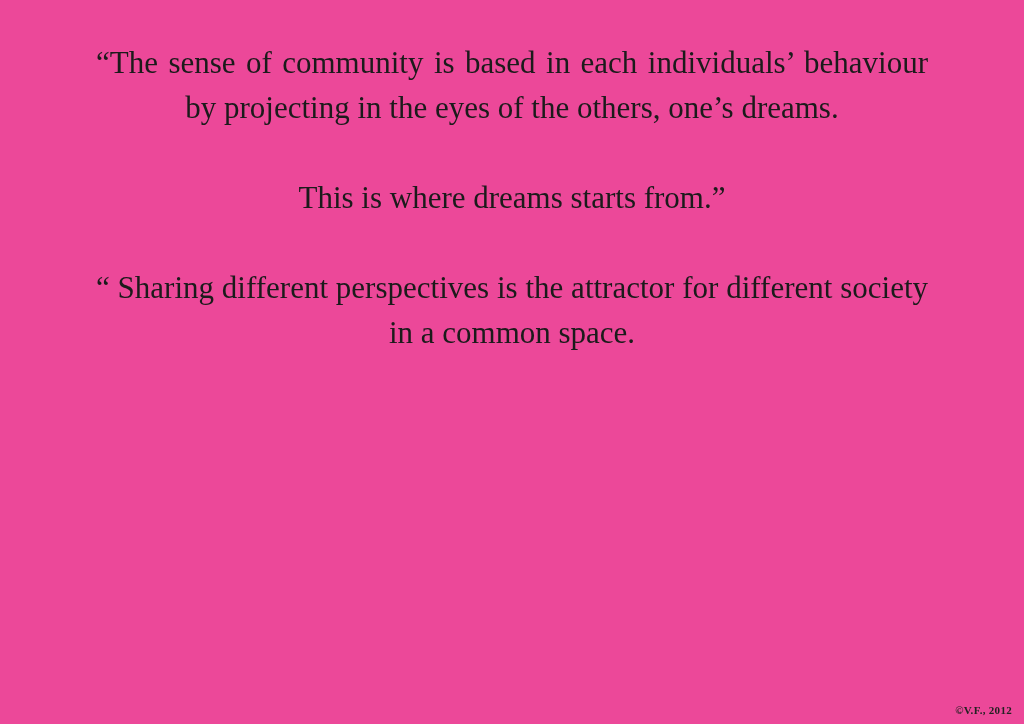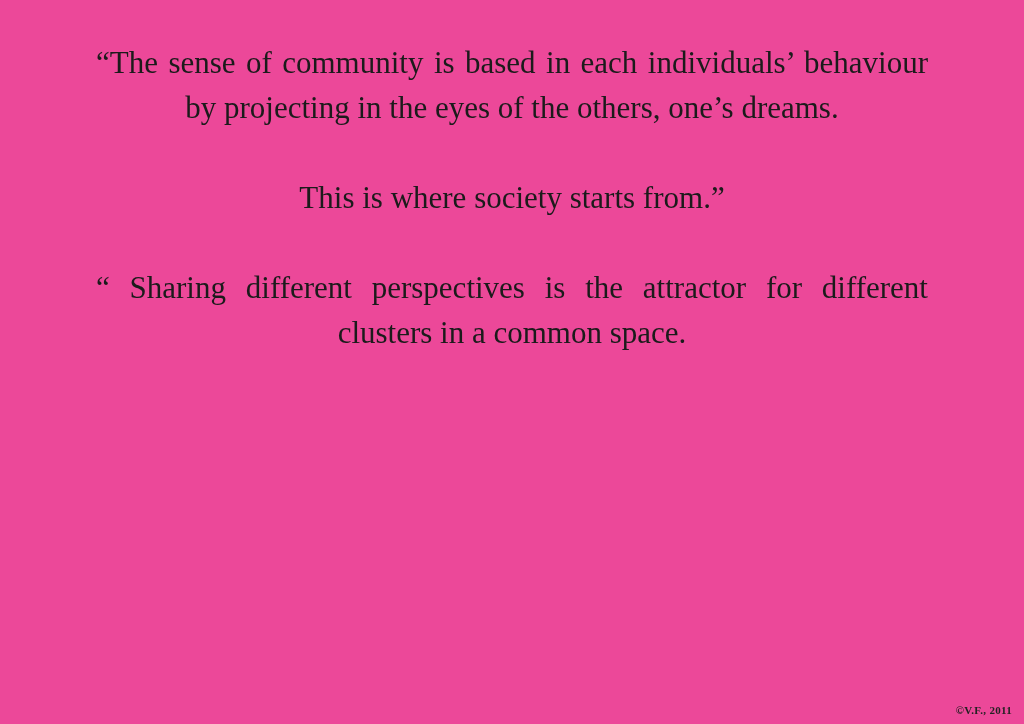--- a/index.html
+++ b/index.html
@@ -40,17 +40,17 @@
     letter-spacing: 0.3px;
     color: #222222;
   }
 </style>
 </head>
 <body>
 
 <div class="page">
   <div class="quote-block" id="quote-block">
       <p class="para">“The sense of community is based in each individuals’ behaviour by projecting in the eyes of the others, one’s dreams.</p>
-      <p class="para">This is where society starts from.”</p>
-      <p class="para">“ Sharing different perspectives is the attractor for different clusters in a common space.</p>
+      <p class="para">This is where dreams starts from.”</p>
+      <p class="para">“ Sharing different perspectives is the attractor for different society in a common space.</p>
     </div>
-  <div class="credit">©V.F., 2011</div>
+  <div class="credit">©V.F., 2012</div>
 </div>
 
 </body></html>

